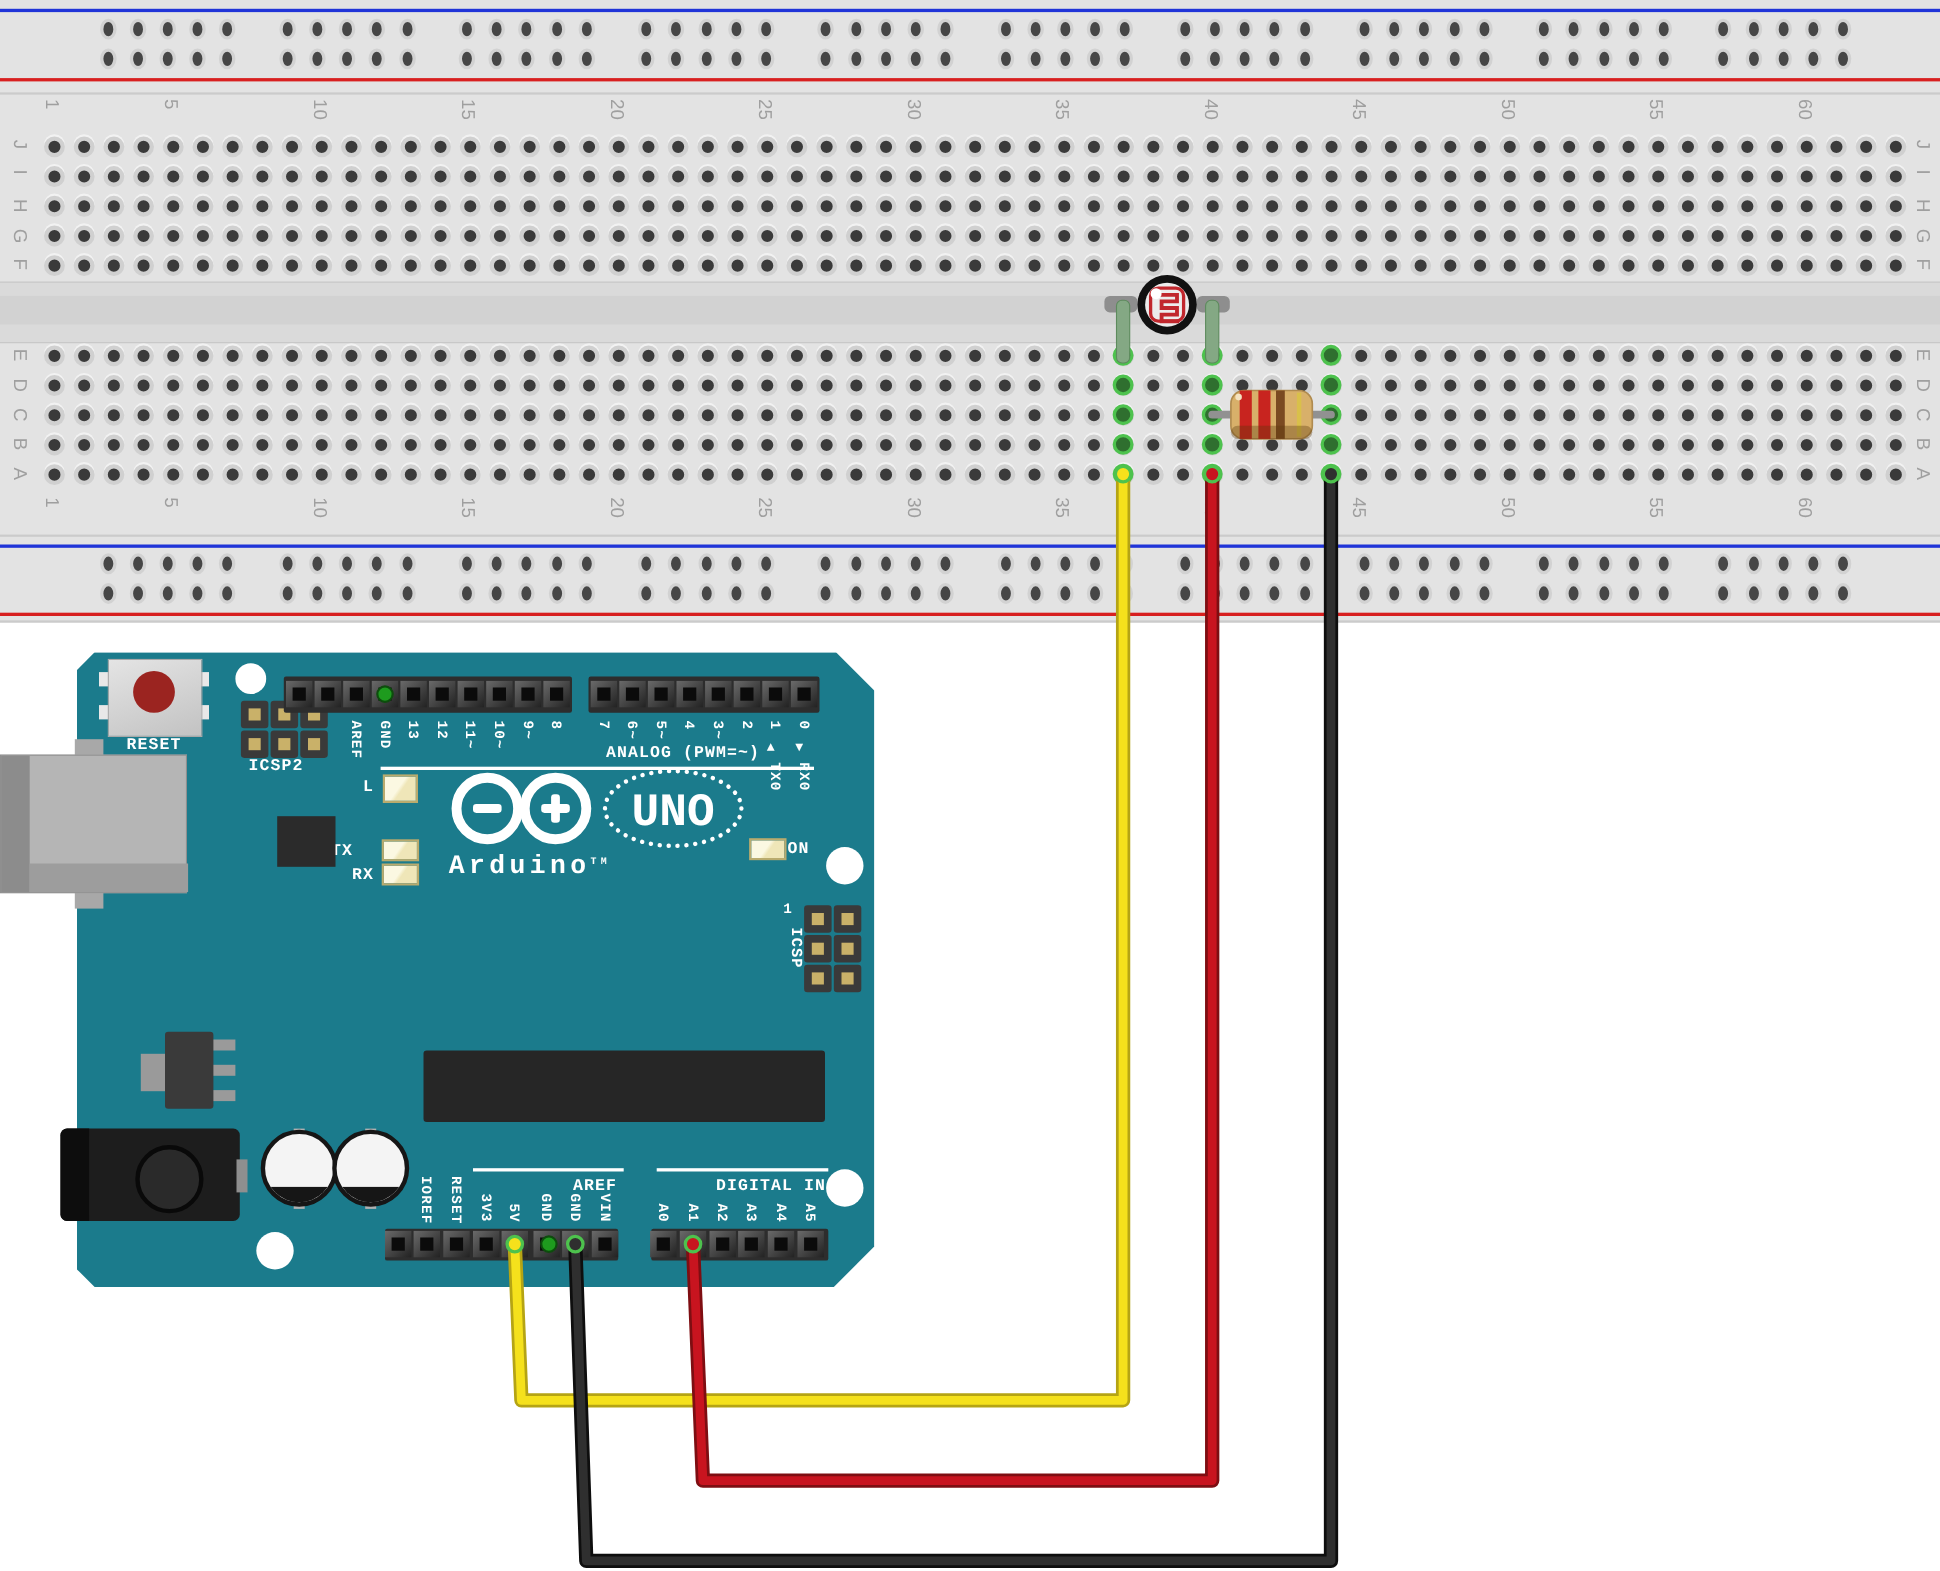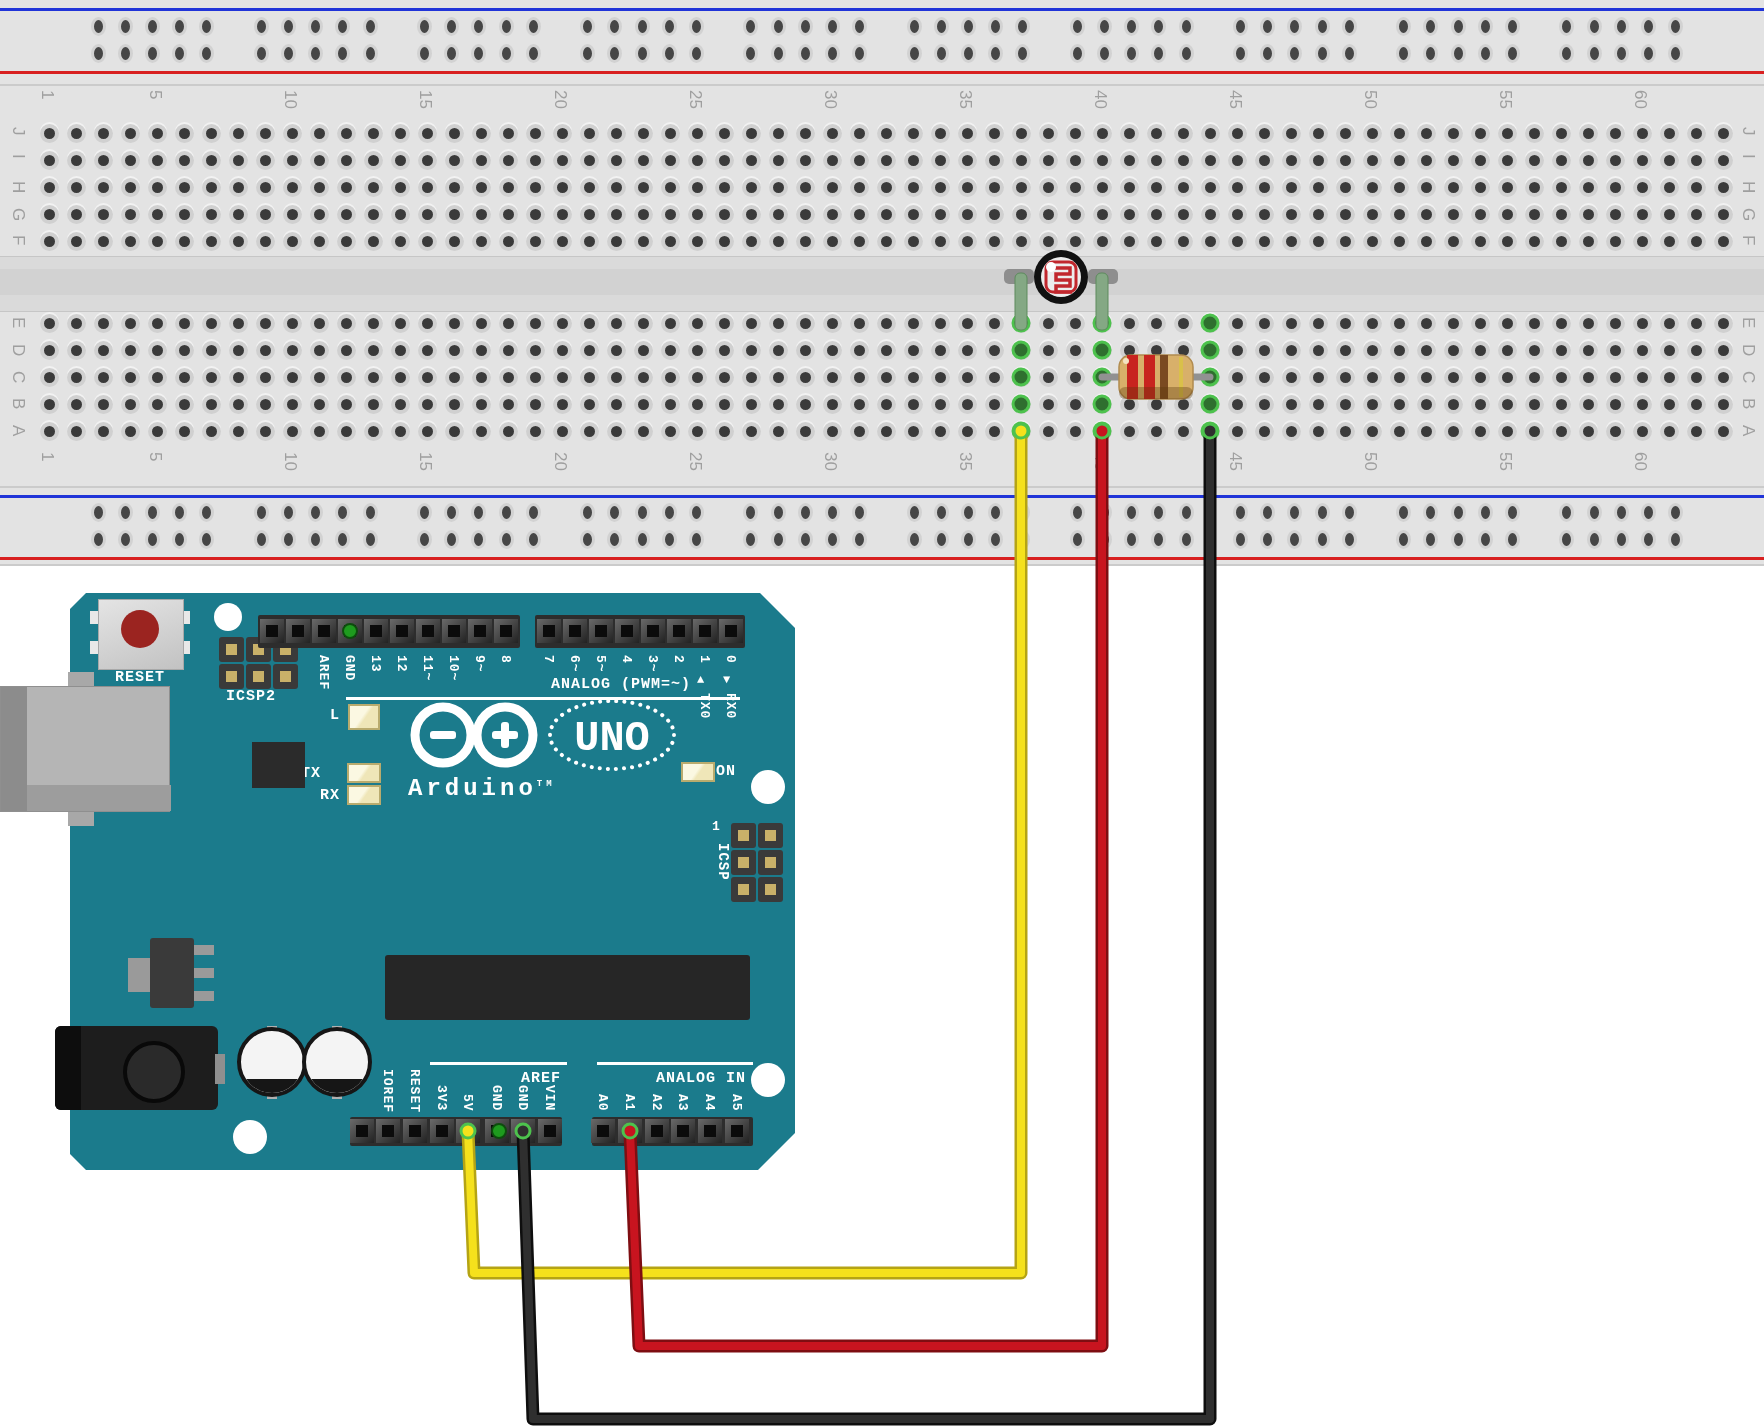--- a/index.html
+++ b/index.html
@@ -1120,21 +1120,21 @@
     <div class="cap" style="left:167px;top:434px">
         <i></i>
       </div>
     <div class="cap" style="left:232px;top:434px">
         <i></i>
       </div>
 
     <div class="wline" style="left:360px;top:469px;width:137px"></div>
     <div class="wline" style="left:527px;top:469px;width:156px"></div>
     <div class="caption mono" style="left:411px;top:477px;width:120px;text-align:center">AREF</div>
-    <div class="caption mono" style="left:571px;top:477px;width:120px;text-align:center">ANALOG IN</div>
+    <div class="caption mono" style="left:571px;top:477px;width:120px;text-align:center">DIGITAL IN</div>
     <div class="strip" style="left:280px;top:524px;width:212px;height:29px"></div>
     <div class="strip" style="left:522px;top:524px;width:161px;height:29px"></div>
     <div id="power-pins">
         <div class="pin" style="left: 280px; top: 526px;">
           <i></i>
         </div>
         <div class="pin" style="left: 306px; top: 526px;">
           <i></i>
         </div>
         <div class="vtext pinlabel mono" style="left: 325px; top: 476px;">IOREF</div>

